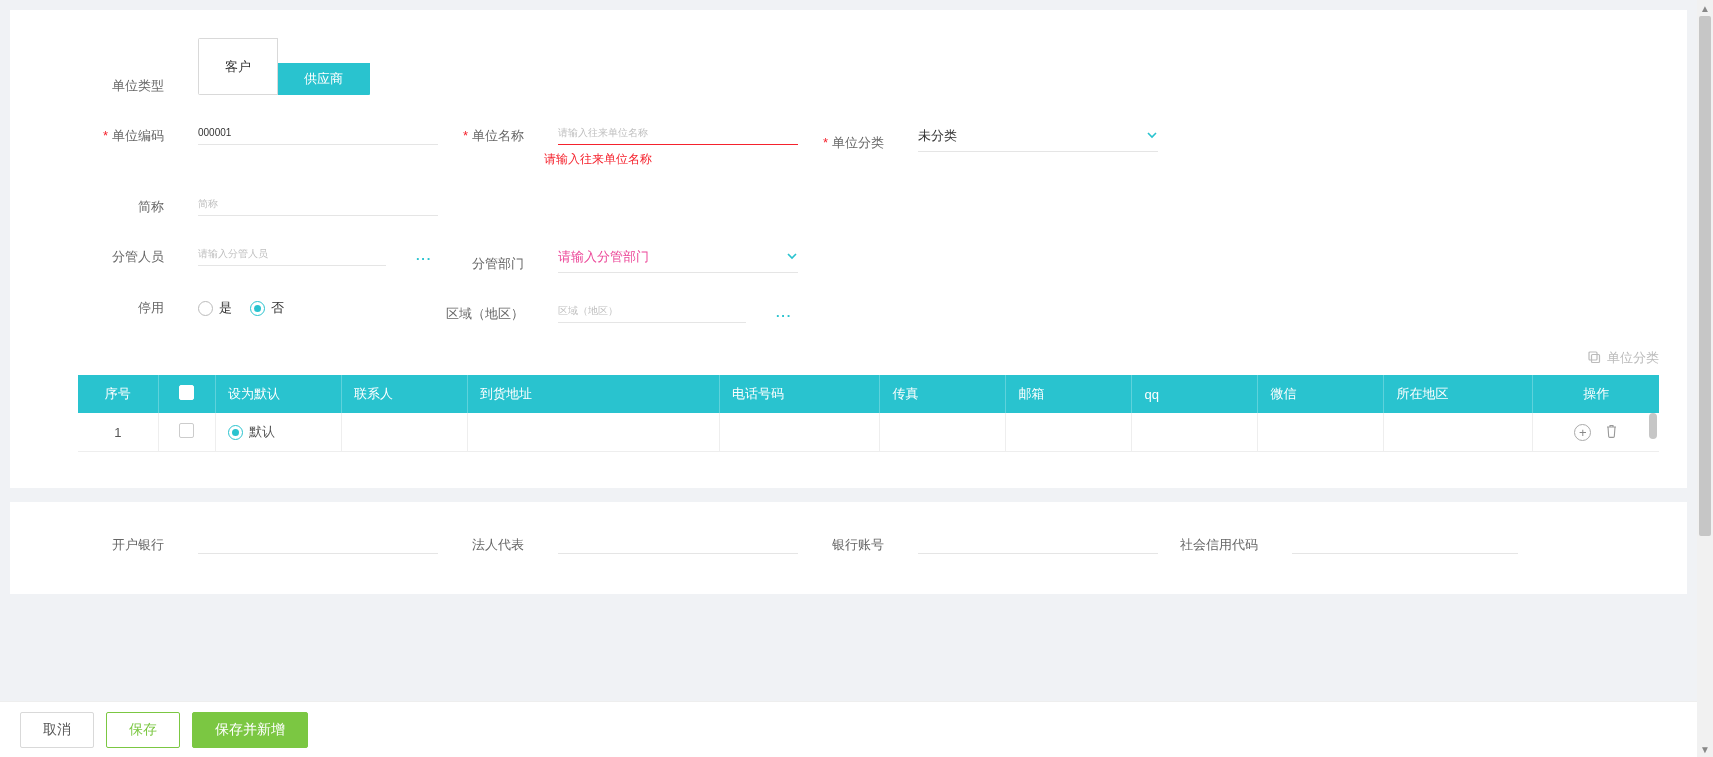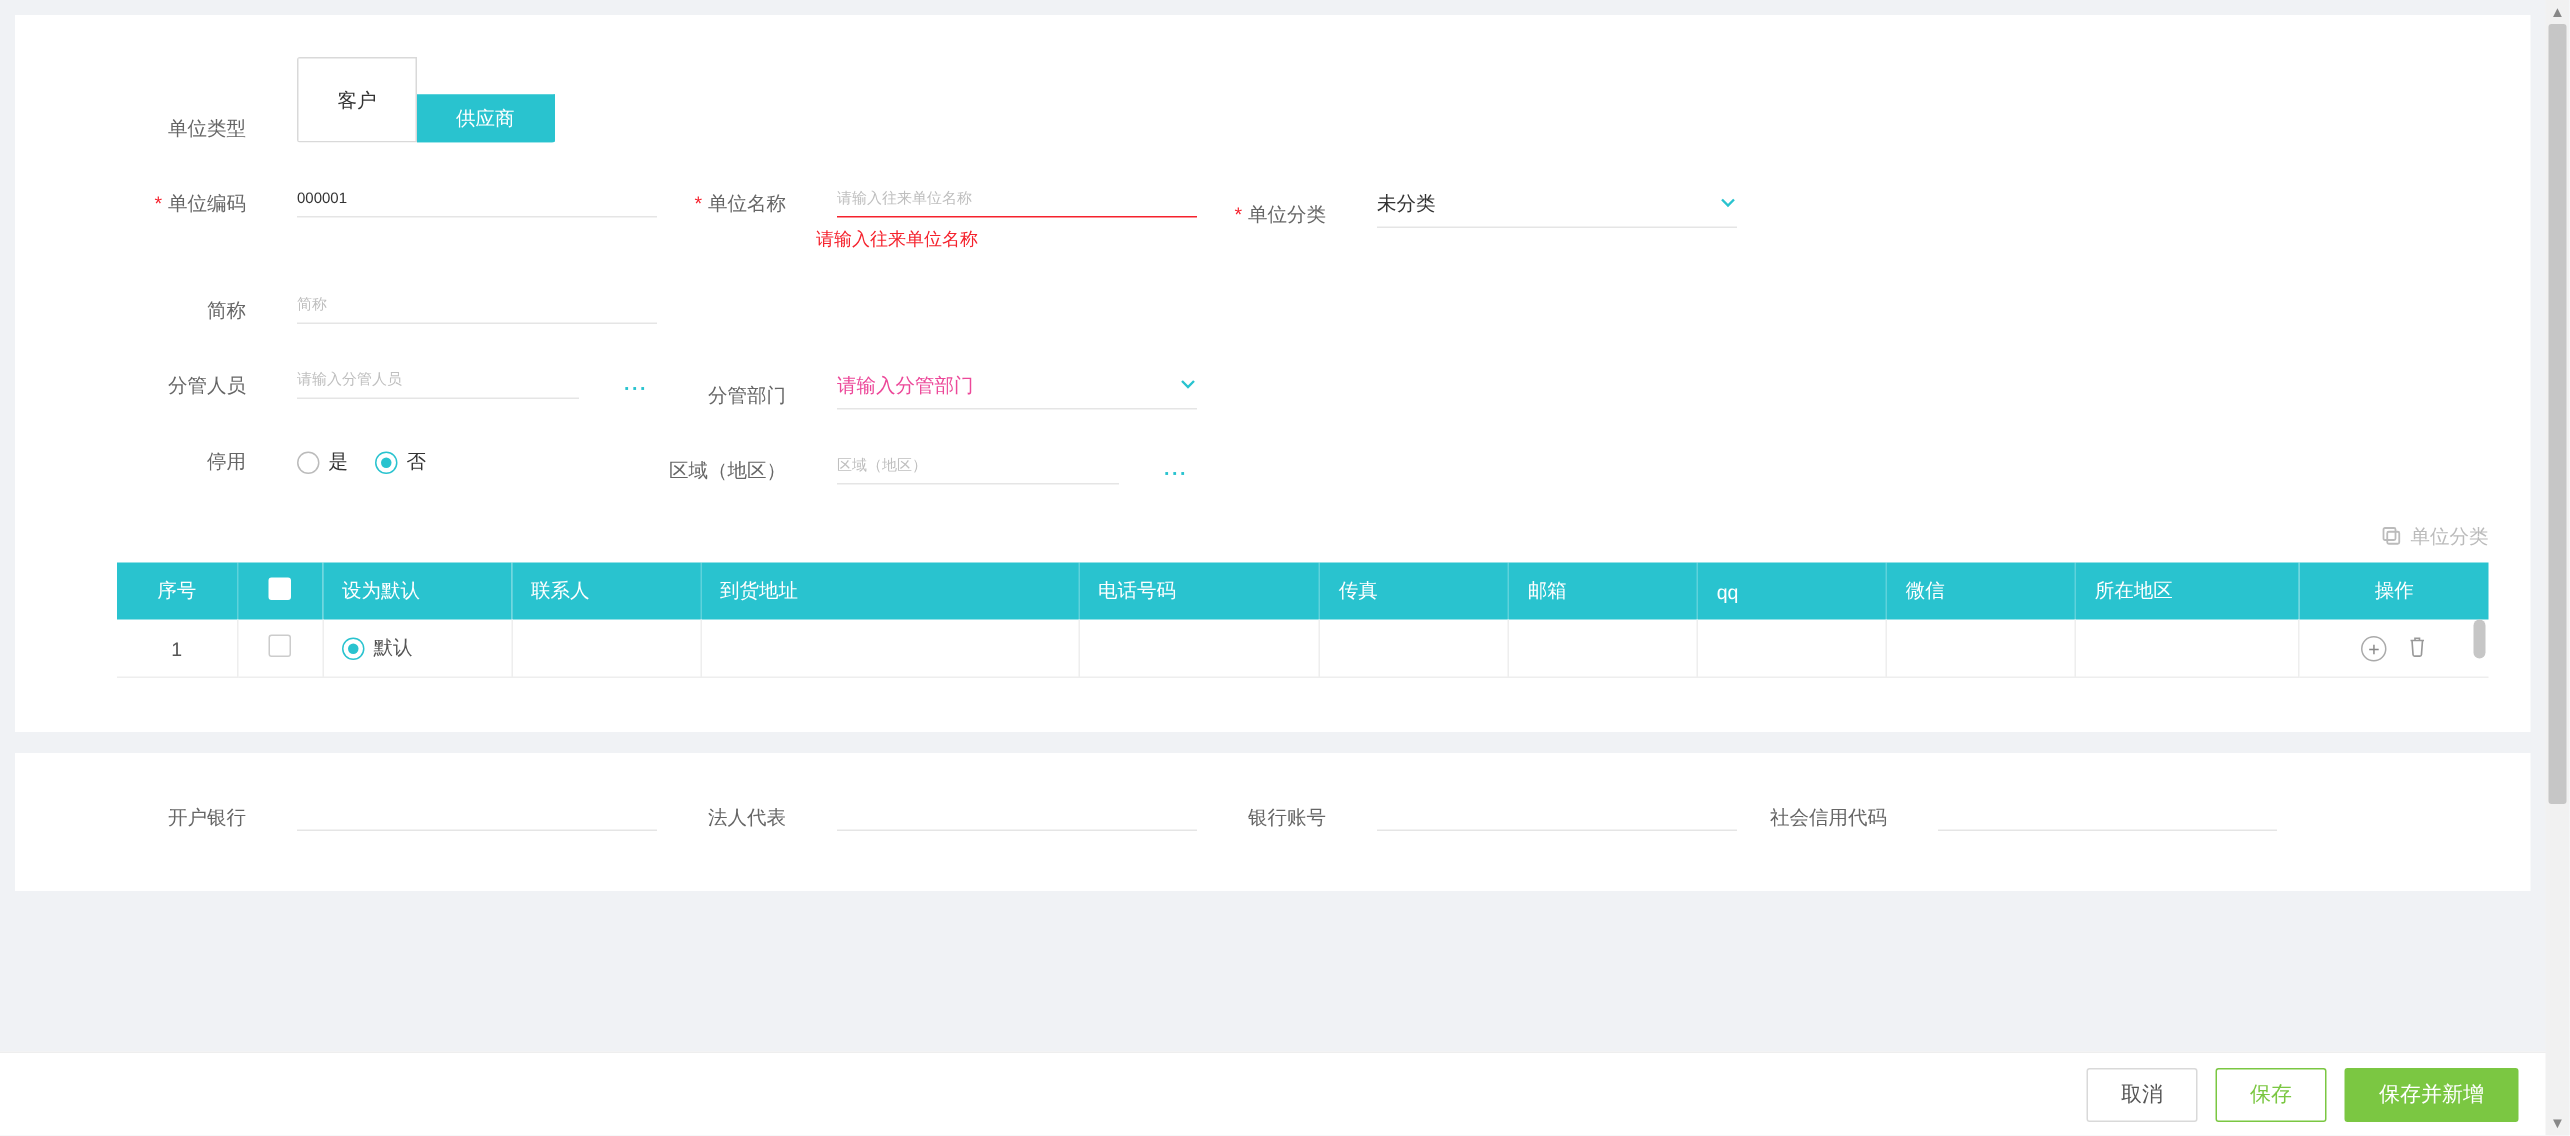--- a/index.html
+++ b/index.html
@@ -184,21 +184,21 @@
   .mini-scrollbar {
     position: absolute; right: 2px; width: 8px; height: 26px;
     background: #c6c6c6; border-radius: 4px;
   }
   .footer {
     position: absolute;
     left: 0; right: 14px; bottom: 0;
     height: 56px;
     background: #fff;
     border-top: 1px solid #eee;
-    display: flex; align-items: center; justify-content: flex-end;
+    display: flex; align-items: center; 
     gap: 12px; padding: 0 20px;
   }
   .btn {
     padding: 8px 22px;
     border-radius: 2px;
     font-size: 14px;
     cursor: pointer;
     border: 1px solid transparent;
     background: #fff;
   }

